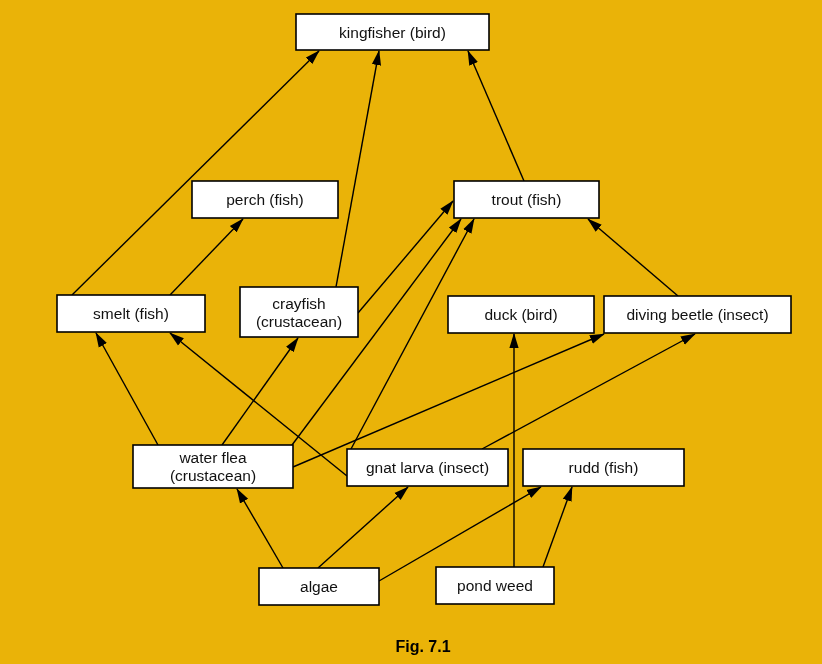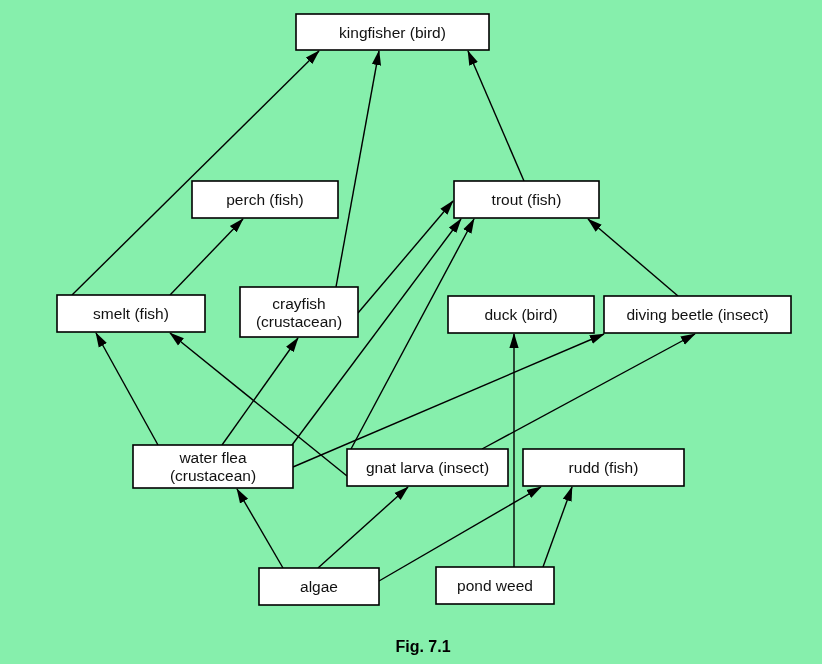--- a/index.html
+++ b/index.html
@@ -4,21 +4,21 @@
 <style>
   html, body {
     margin: 0;
     padding: 0;
     background: #ffffff;
   }
   .stage {
     position: relative;
     width: 822px;
     height: 664px;
-    background: #86efac;
+    background: #eab308;
     font-family: "Liberation Sans", sans-serif;
     overflow: hidden;
   }
   svg { display: block; }
   .node-rect {
     fill: #ffffff;
     stroke: #000000;
     stroke-width: 1.6px;
   }
   .node-label {

